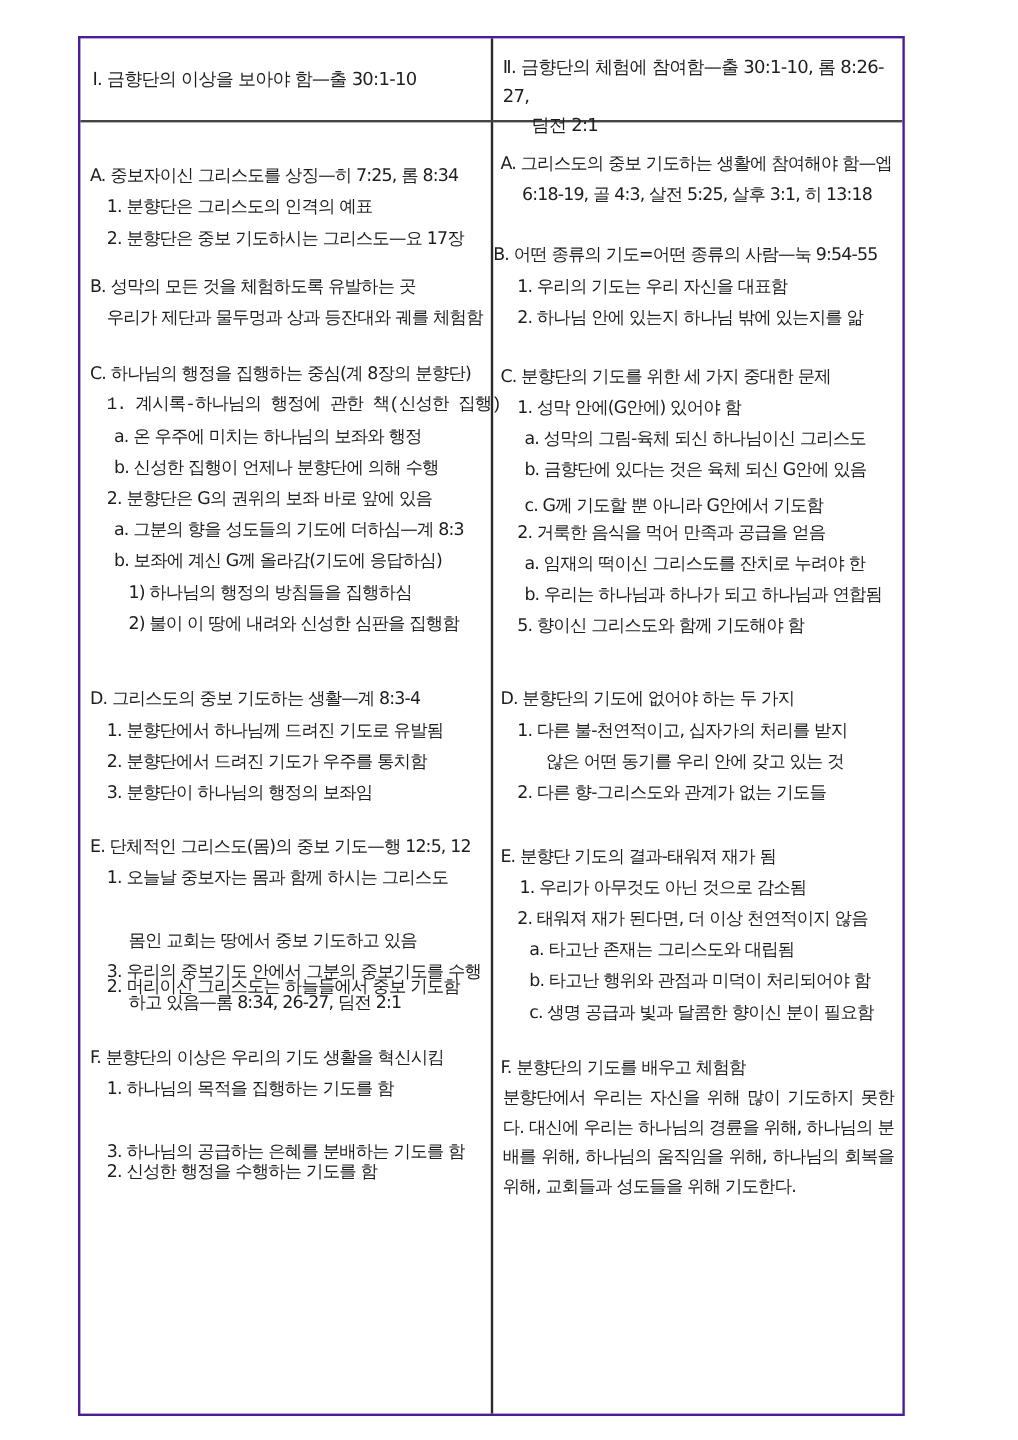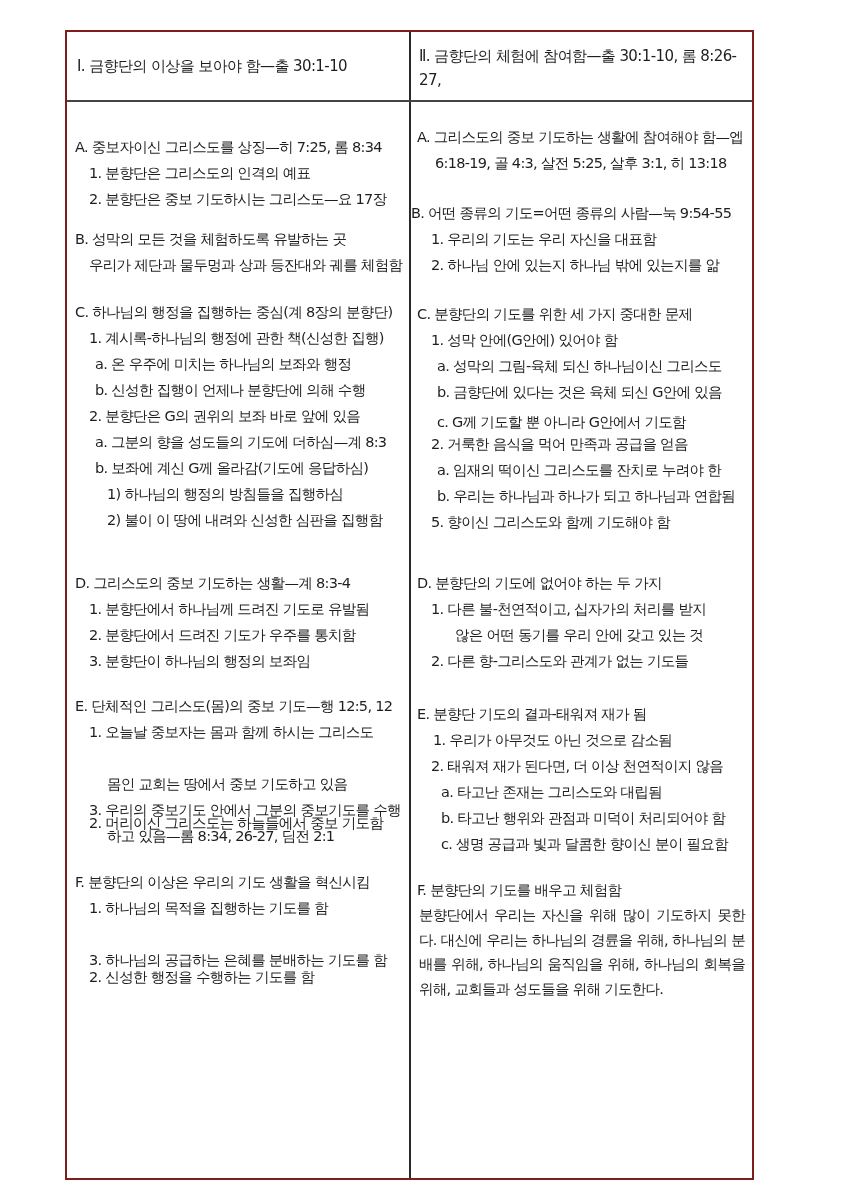--- a/index.html
+++ b/index.html
@@ -1,19 +1,19 @@
 <!DOCTYPE html>
 <html><head>
 <meta charset="utf-8">
 <style>
   html, body { margin: 0; padding: 0; background: #ffffff; }
   body { width: 848px; height: 1200px; position: relative; overflow: hidden;
          font-family: "DejaVu Sans", "Liberation Sans", sans-serif; color: #1e1e1e; }
   .table { position: absolute; left: 65px; top: 30px; width: 689px; height: 1150px;
-           border: 2px solid #7f1d1d; box-sizing: border-box; }
+           border: 2px solid #4c1d95; box-sizing: border-box; }
   .vdiv { position: absolute; left: 342px; top: 0; bottom: 0; width: 0; border-left: 2px solid #2a2a2a; }
   .hdiv { position: absolute; left: 0; right: 0; top: 68px; height: 0; border-top: 2px solid #444; }
   .col { position: absolute; box-sizing: border-box; }
   .col.left { left: 0; width: 342px; }
   .col.right { left: 344px; width: 343px; border-radius: 15px; }
   .head-cell { top: 0; height: 68px; display: flex; align-items: center; }
   .head-cell.left { padding-left: 10px; }
   .head-cell.right { padding-left: 8px; align-items: flex-start; padding-top: 12px; }
   .head-text { font-size: 15px; line-height: 24px; letter-spacing: -0.6px; }
   .head-text .cont { display: block; padding-left: 24px; }
@@ -27,31 +27,32 @@
 <div class="table">
   <div class="vdiv"></div>
   <div class="hdiv"></div>
 
   <div class="col left head-cell">
     <div class="head-text">Ⅰ. 금향단의 이상을 보아야 함—출 30:1-10</div>
   </div>
   <div class="col right head-cell">
     <div class="head-text">
       <span>Ⅱ. 금향단의 체험에 참여함—출 30:1-10, 롬 8:26-27,</span>
+      <span class="cont">딤전 2:1</span>
     </div>
   </div>
 
   <div class="col left body-cell" id="left-body">
       <div class="line" style="left: 8px; top: 35px;">A. 중보자이신 그리스도를 상징—히 7:25, 롬 8:34</div>
       <div class="line" style="left: 22px; top: 61px;">1. 분향단은 그리스도의 인격의 예표</div>
       <div class="line" style="left: 22px; top: 87px;">2. 분향단은 중보 기도하시는 그리스도—요 17장</div>
       <div class="line" style="left: 8px; top: 127px;">B. 성막의 모든 것을 체험하도록 유발하는 곳</div>
       <div class="line" style="left: 22px; top: 153px;">우리가 제단과 물두멍과 상과 등잔대와 궤를 체험함</div>
       <div class="line" style="left: 8px; top: 200px;">C. 하나님의 행정을 집행하는 중심(계 8장의 분향단)</div>
-      <div class="line" style="left: 22px; top: 226px;">1. 계시록-하나님의 행정에 관한 책(신성한 집행)</div>
+      <div class="line" style="left: 22px; top: 226px; font-family: Liberation Mono, monospace;">1. 계시록-하나님의 행정에 관한 책(신성한 집행)</div>
       <div class="line" style="left: 28px; top: 252px;">a. 온 우주에 미치는 하나님의 보좌와 행정</div>
       <div class="line" style="left: 28px; top: 278px;">b. 신성한 집행이 언제나 분향단에 의해 수행</div>
       <div class="line" style="left: 22px; top: 304px;">2. 분향단은 G의 권위의 보좌 바로 앞에 있음</div>
       <div class="line" style="left: 28px; top: 330px;">a. 그분의 향을 성도들의 기도에 더하심—계 8:3</div>
       <div class="line" style="left: 28px; top: 356px;">b. 보좌에 계신 G께 올라감(기도에 응답하심)</div>
       <div class="line" style="left: 40px; top: 382px;">1) 하나님의 행정의 방침들을 집행하심</div>
       <div class="line" style="left: 40px; top: 408px;">2) 불이 이 땅에 내려와 신성한 심판을 집행함</div>
       <div class="line" style="left: 8px; top: 471px;">D. 그리스도의 중보 기도하는 생활—계 8:3-4</div>
       <div class="line" style="left: 22px; top: 497px;">1. 분향단에서 하나님께 드려진 기도로 유발됨</div>
       <div class="line" style="left: 22px; top: 523px;">2. 분향단에서 드려진 기도가 우주를 통치함</div>

